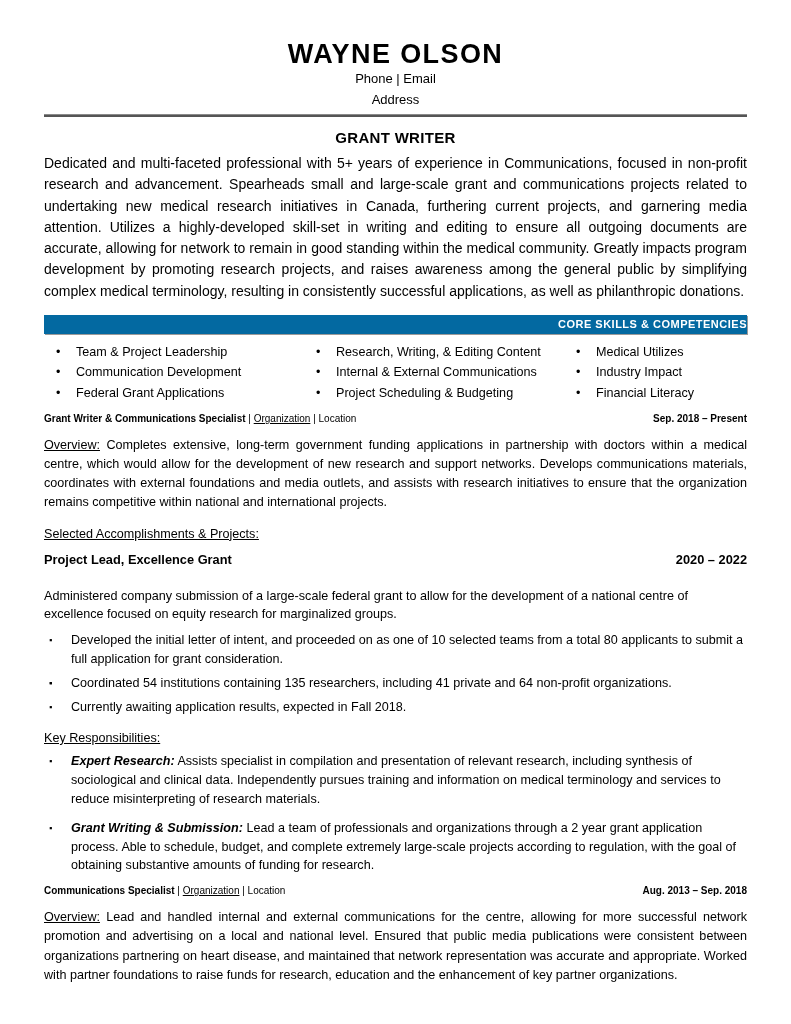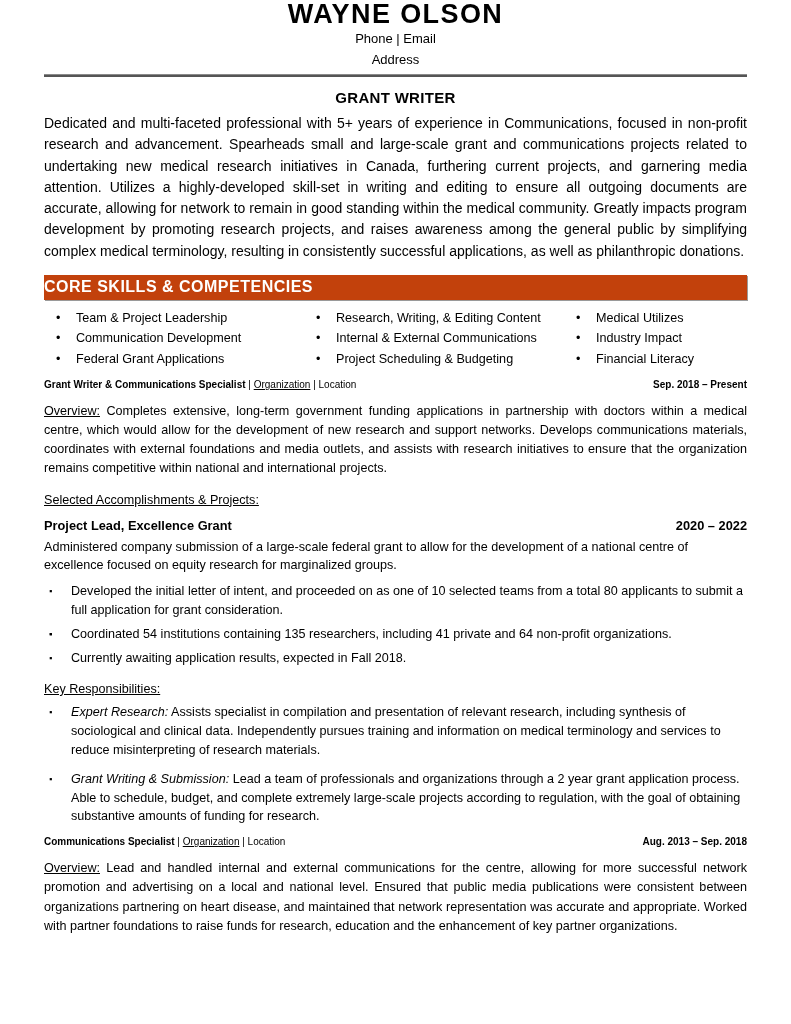--- a/index.html
+++ b/index.html
@@ -23,20 +23,21 @@
     padding: 0 44px;
   }
 
   
   .name {
     text-align: center;
     font-size: 27px;
     font-weight: bold;
     letter-spacing: 1.4px;
     line-height: 1.1;
+    padding-top: 40px;
   }
   .contact-line {
     text-align: center;
     font-size: 13px;
     line-height: 1.32;
     font-weight: normal;
   }
   .contact-line.first { padding-top: 4px; }
   .header-rule {
     height: 3px;
@@ -56,26 +57,26 @@
   
   .summary {
     font-size: 14px;
     line-height: 1.52;
     text-align: justify;
     margin-top: 7px;
   }
 
   
   .section-bar {
-    background: #c2410c;
+    background: #0369a1;
     color: #ffffff;
-    font-size: 16px;
+    font-size: 11px;
     font-weight: bold;
     letter-spacing: 0.5px;
-    text-align: left;
+    text-align: right;
     padding: 3px 0 4px;
     box-shadow: 1px 1px 0 #9a9a9a;
   }
   .section-bar.skills { margin-top: 13px; }
   .section-bar.experience { margin-top: 14px; }
 
   
   .skills-grid {
     display: grid;
     grid-template-columns: 260px 260px auto;
@@ -129,40 +130,40 @@
     justify-content: space-between;
     align-items: baseline;
     font-size: 12.8px;
     font-weight: bold;
     margin-top: 11px;
   }
 
   .project-desc {
     font-size: 12.6px;
     line-height: 1.5;
-    margin-top: 5px;
+    margin-top: 20px;
   }
 
   .bullet-list { margin-top: 7px; }
   .bullet {
     position: relative;
     font-size: 12.6px;
     line-height: 1.5;
     padding-left: 27px;
     margin-bottom: 5px;
   }
   .bullet .sq {
     position: absolute;
     left: 5px;
     top: 0;
     font-size: 9px;
     line-height: 2.1;
   }
   .bullet .lead {
-    font-weight: normal;
+    font-weight: bold;
     font-style: italic;
   }
   .bullet.spaced { margin-bottom: 10px; }
 </style>
 </head>
 <body>
 
 <div class="page">
 
   <div class="name">WAYNE OLSON</div>

